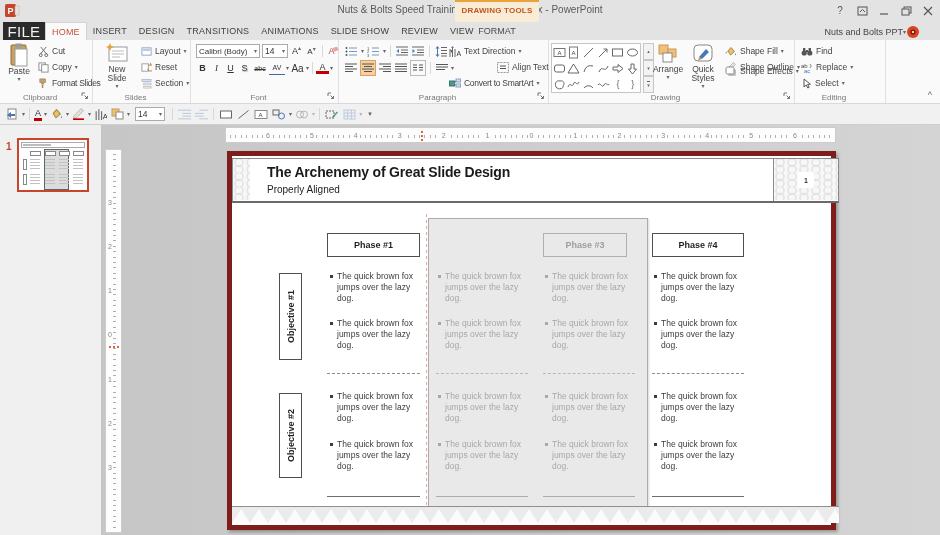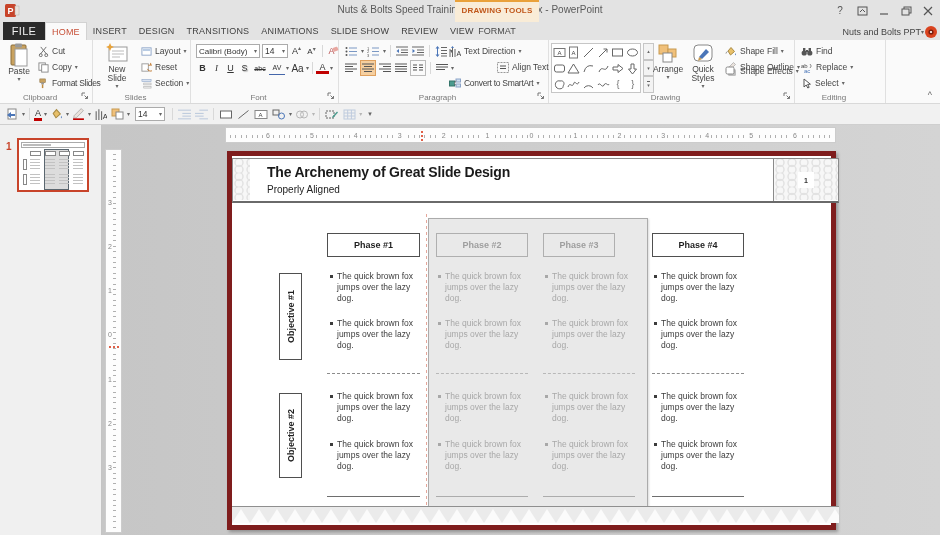--- a/index.html
+++ b/index.html
@@ -11,25 +11,25 @@
   .titlebar{position:absolute;left:0;top:0;width:940px;height:22px;background:#E3E3E3;}
   .pp-logo{position:absolute;left:5px;top:3px;}
   .title-text{position:absolute;left:0;right:0;top:4px;text-align:center;font-size:10px;color:#5A5A5A;}
   .ctx-block{position:absolute;left:455px;top:0;width:84px;height:40px;background:#F9ECD7;border-top:2px solid #E9A13B;}
   .ctx-label{position:absolute;left:0;right:0;top:4px;text-align:center;font-size:8px;font-weight:bold;color:#C0571A;letter-spacing:.2px;}
   .win-ctrls{position:absolute;right:4px;top:3px;display:flex;gap:6px;align-items:center;}
   .win-btn{width:16px;height:15px;display:flex;align-items:center;justify-content:center;color:#555;font-size:10px;}
 
   
   .tabrow{position:absolute;left:0;top:22px;width:940px;height:18px;background:#E3E3E3;display:flex;align-items:stretch;}
-  .tab-file{margin-left:3px;width:42px;background:#2B2B2B;color:#F2F2F2;font-size:11px;display:flex;align-items:center;justify-content:center;letter-spacing:.3px;}
+  .tab-file{margin-left:3px;width:42px;background:#2B2B2B;color:#F2F2F2;font-size:15px;display:flex;align-items:center;justify-content:center;letter-spacing:.3px;}
   .tab{padding:0 6px;font-size:9px;display:flex;align-items:center;color:#3F3F3F;letter-spacing:.2px;}
   .tab.active{background:#FAFAFA;border:1px solid #D2D2D2;border-bottom:none;color:#C75038;}
   .tab-format{position:absolute;left:464px;top:22px;width:66px;height:18px;font-size:9px;display:flex;align-items:center;justify-content:center;color:#4A4A4A;}
-  .account{position:absolute;right:2px;top:25px;display:flex;align-items:center;font-size:9px;color:#444;}
+  .account{position:absolute;right:20px;top:25px;display:flex;align-items:center;font-size:9px;color:#444;}
 
   
   .ribbon{position:absolute;left:0;top:40px;width:940px;height:64px;background:#FAFAFA;border-bottom:1px solid #D9D9D9;}
   .rgroup{position:absolute;top:0;height:63px;border-right:1px solid #E0E0E0;}
   .rg-label{position:absolute;bottom:1px;left:0;right:12px;text-align:center;font-size:8px;color:#777;}
   .launcher{position:absolute;right:2px;bottom:2px;width:9px;height:9px;}
   .rrow{position:absolute;display:flex;align-items:center;gap:3px;height:14px;font-size:8.5px;color:#444;white-space:nowrap;}
   .bigbtn{position:absolute;top:3px;display:flex;flex-direction:column;align-items:center;font-size:8.5px;color:#444;text-align:center;line-height:9px;}
   .cd{font-size:6px;color:#666;line-height:6px;}
   .combo{display:flex;align-items:center;justify-content:space-between;background:#FFF;border:1px solid #ABABAB;height:14px;padding:0 2px;font-size:8.5px;color:#333;}
@@ -871,22 +871,21 @@
             <rect width="64" height="41" fill="url(#ogeeR)"></rect>
         </svg>
         <span class="s-pagechip">1</span>
       </div>
     </div>
 
     <div class="overlay"></div>
     <div class="guide"></div>
 
     <div class="phase" style="left:95px;width:93px;">Phase #1</div>
-    <div class="phase dim" style="left:204px;width:92px;">Phase #2</div>
-    <div class="phase dim" style="left:311px;width:72px;">Phase #3</div>
+    <div class="phase dim" style="left:311px;width:84px;">Phase #3</div>
     <div class="phase" style="left:420px;width:92px;">Phase #4</div>
 
     <div class="objbox" style="top:117px;height:87px;">
         <span>Objective #1</span>
       </div>
     <div class="objbox" style="top:237px;height:85px;">
         <span>Objective #2</span>
       </div>
 
     <div class="b" style="left:98px;top:115px;">

